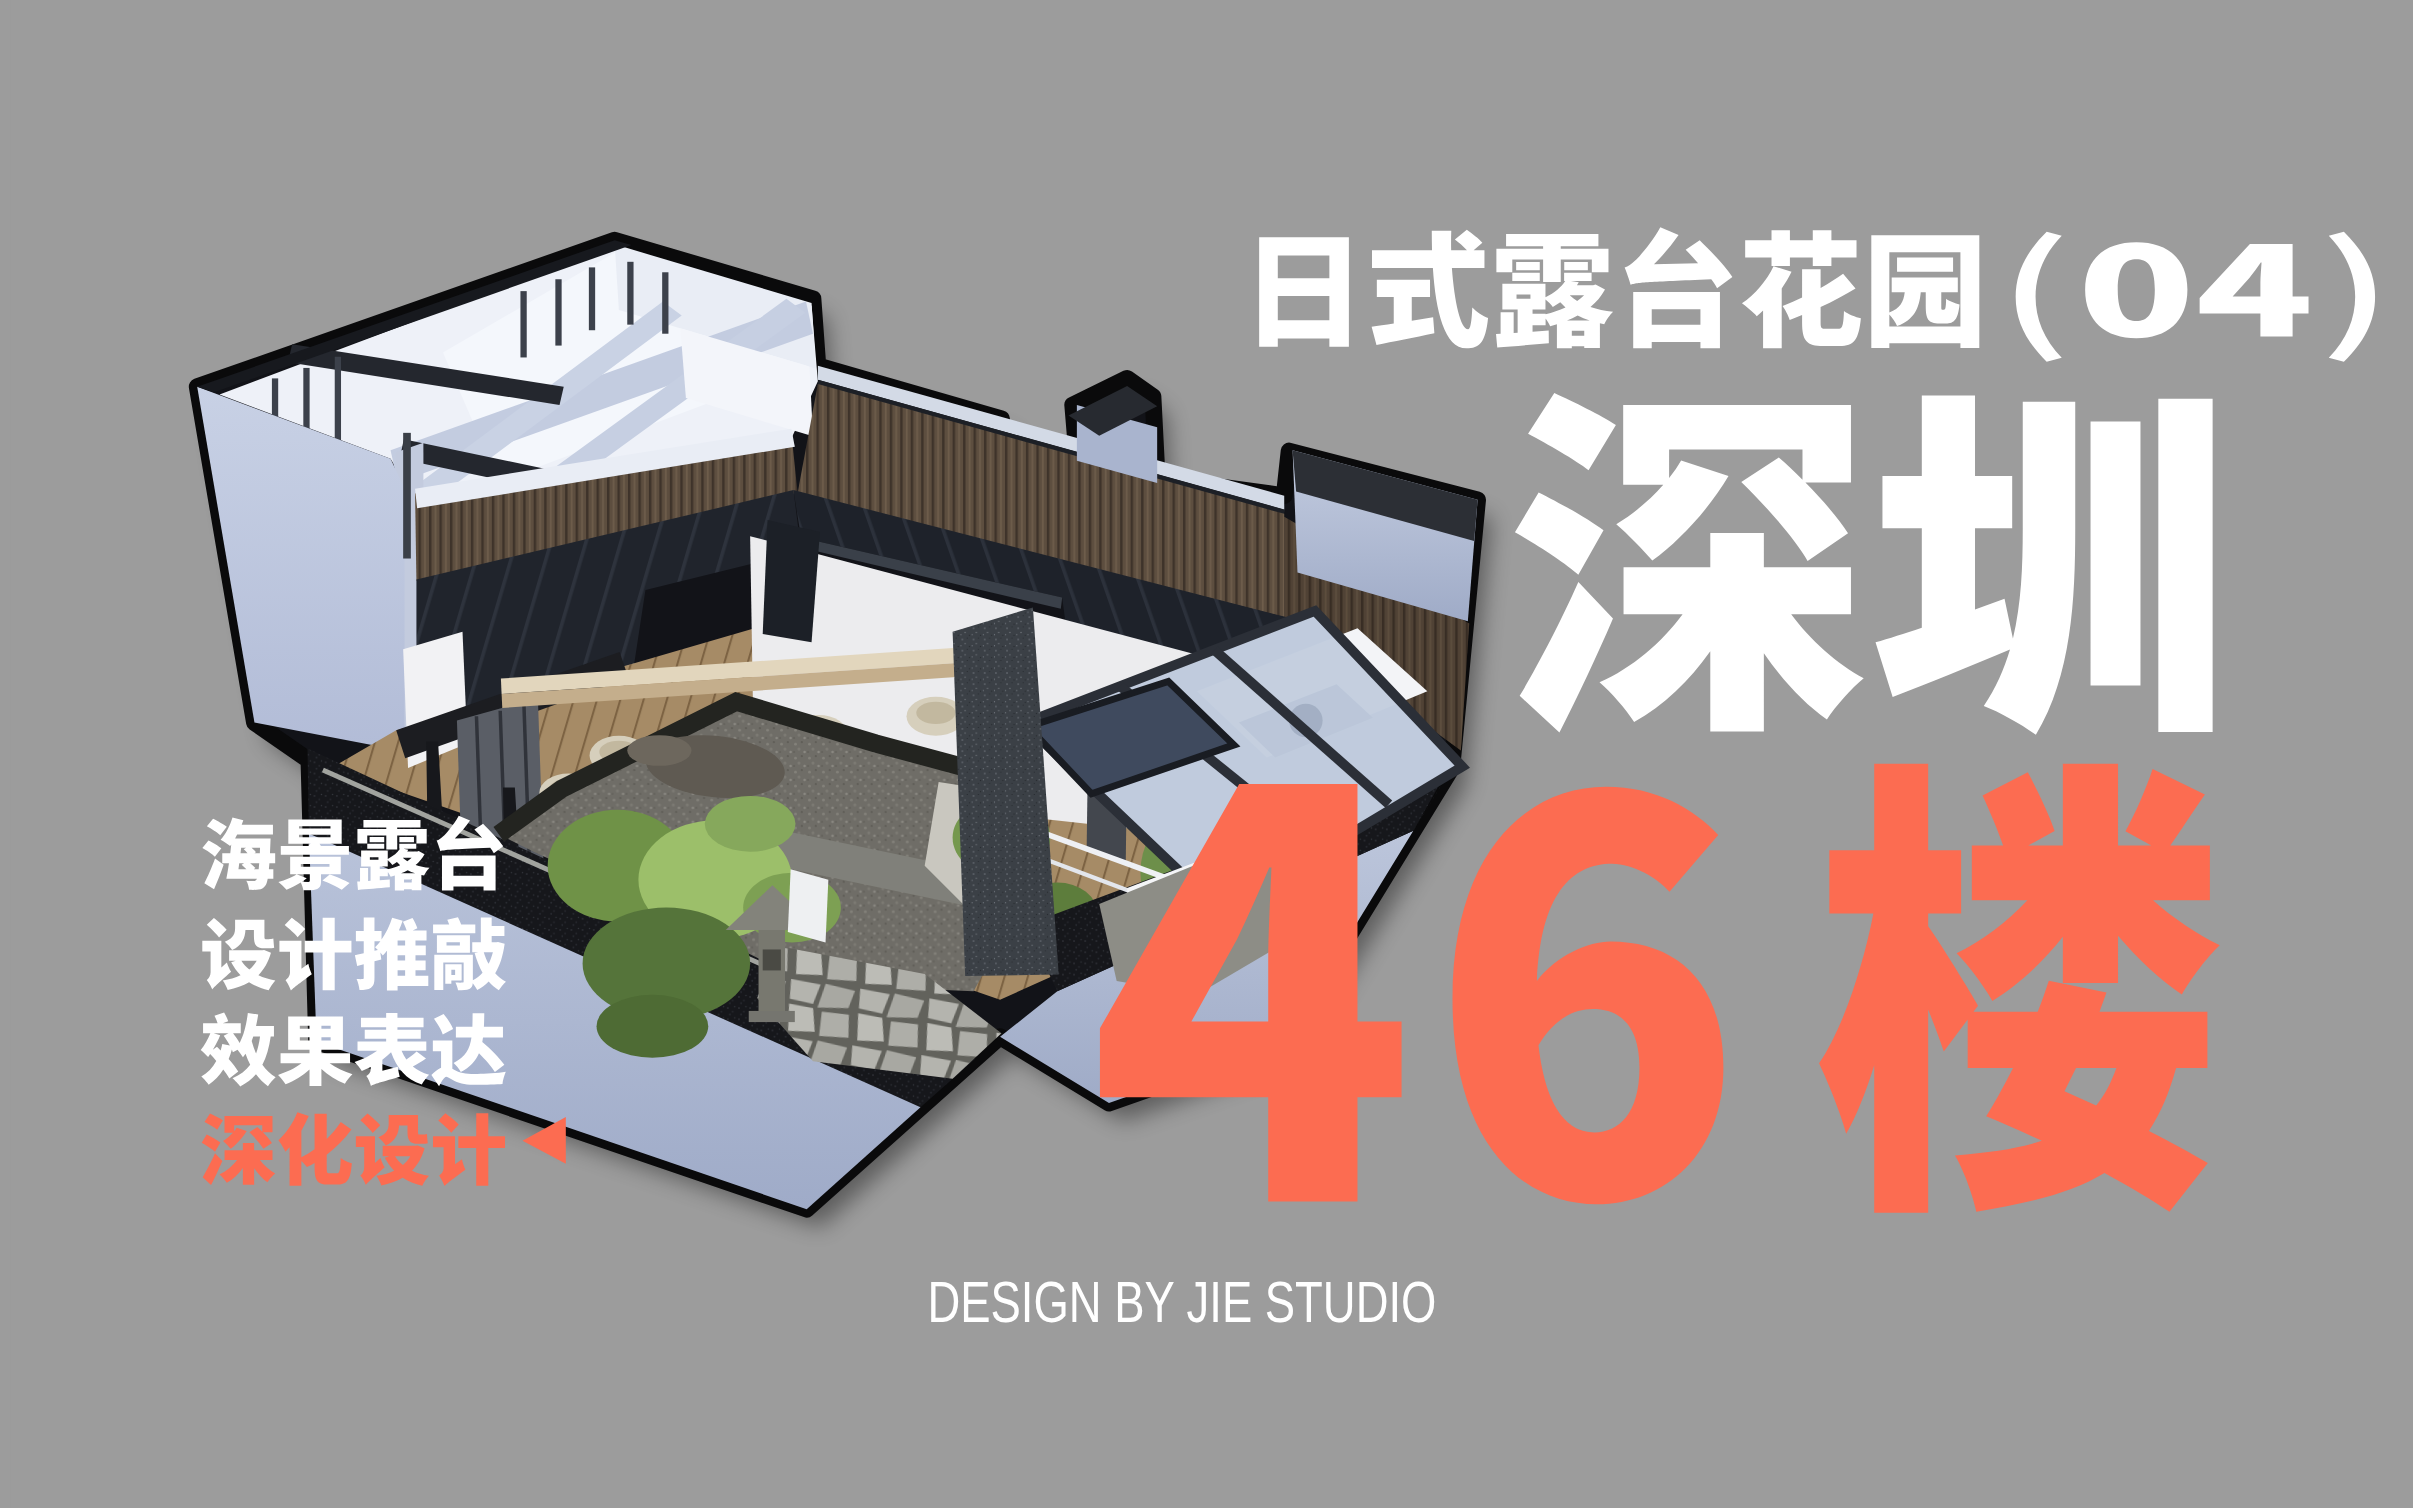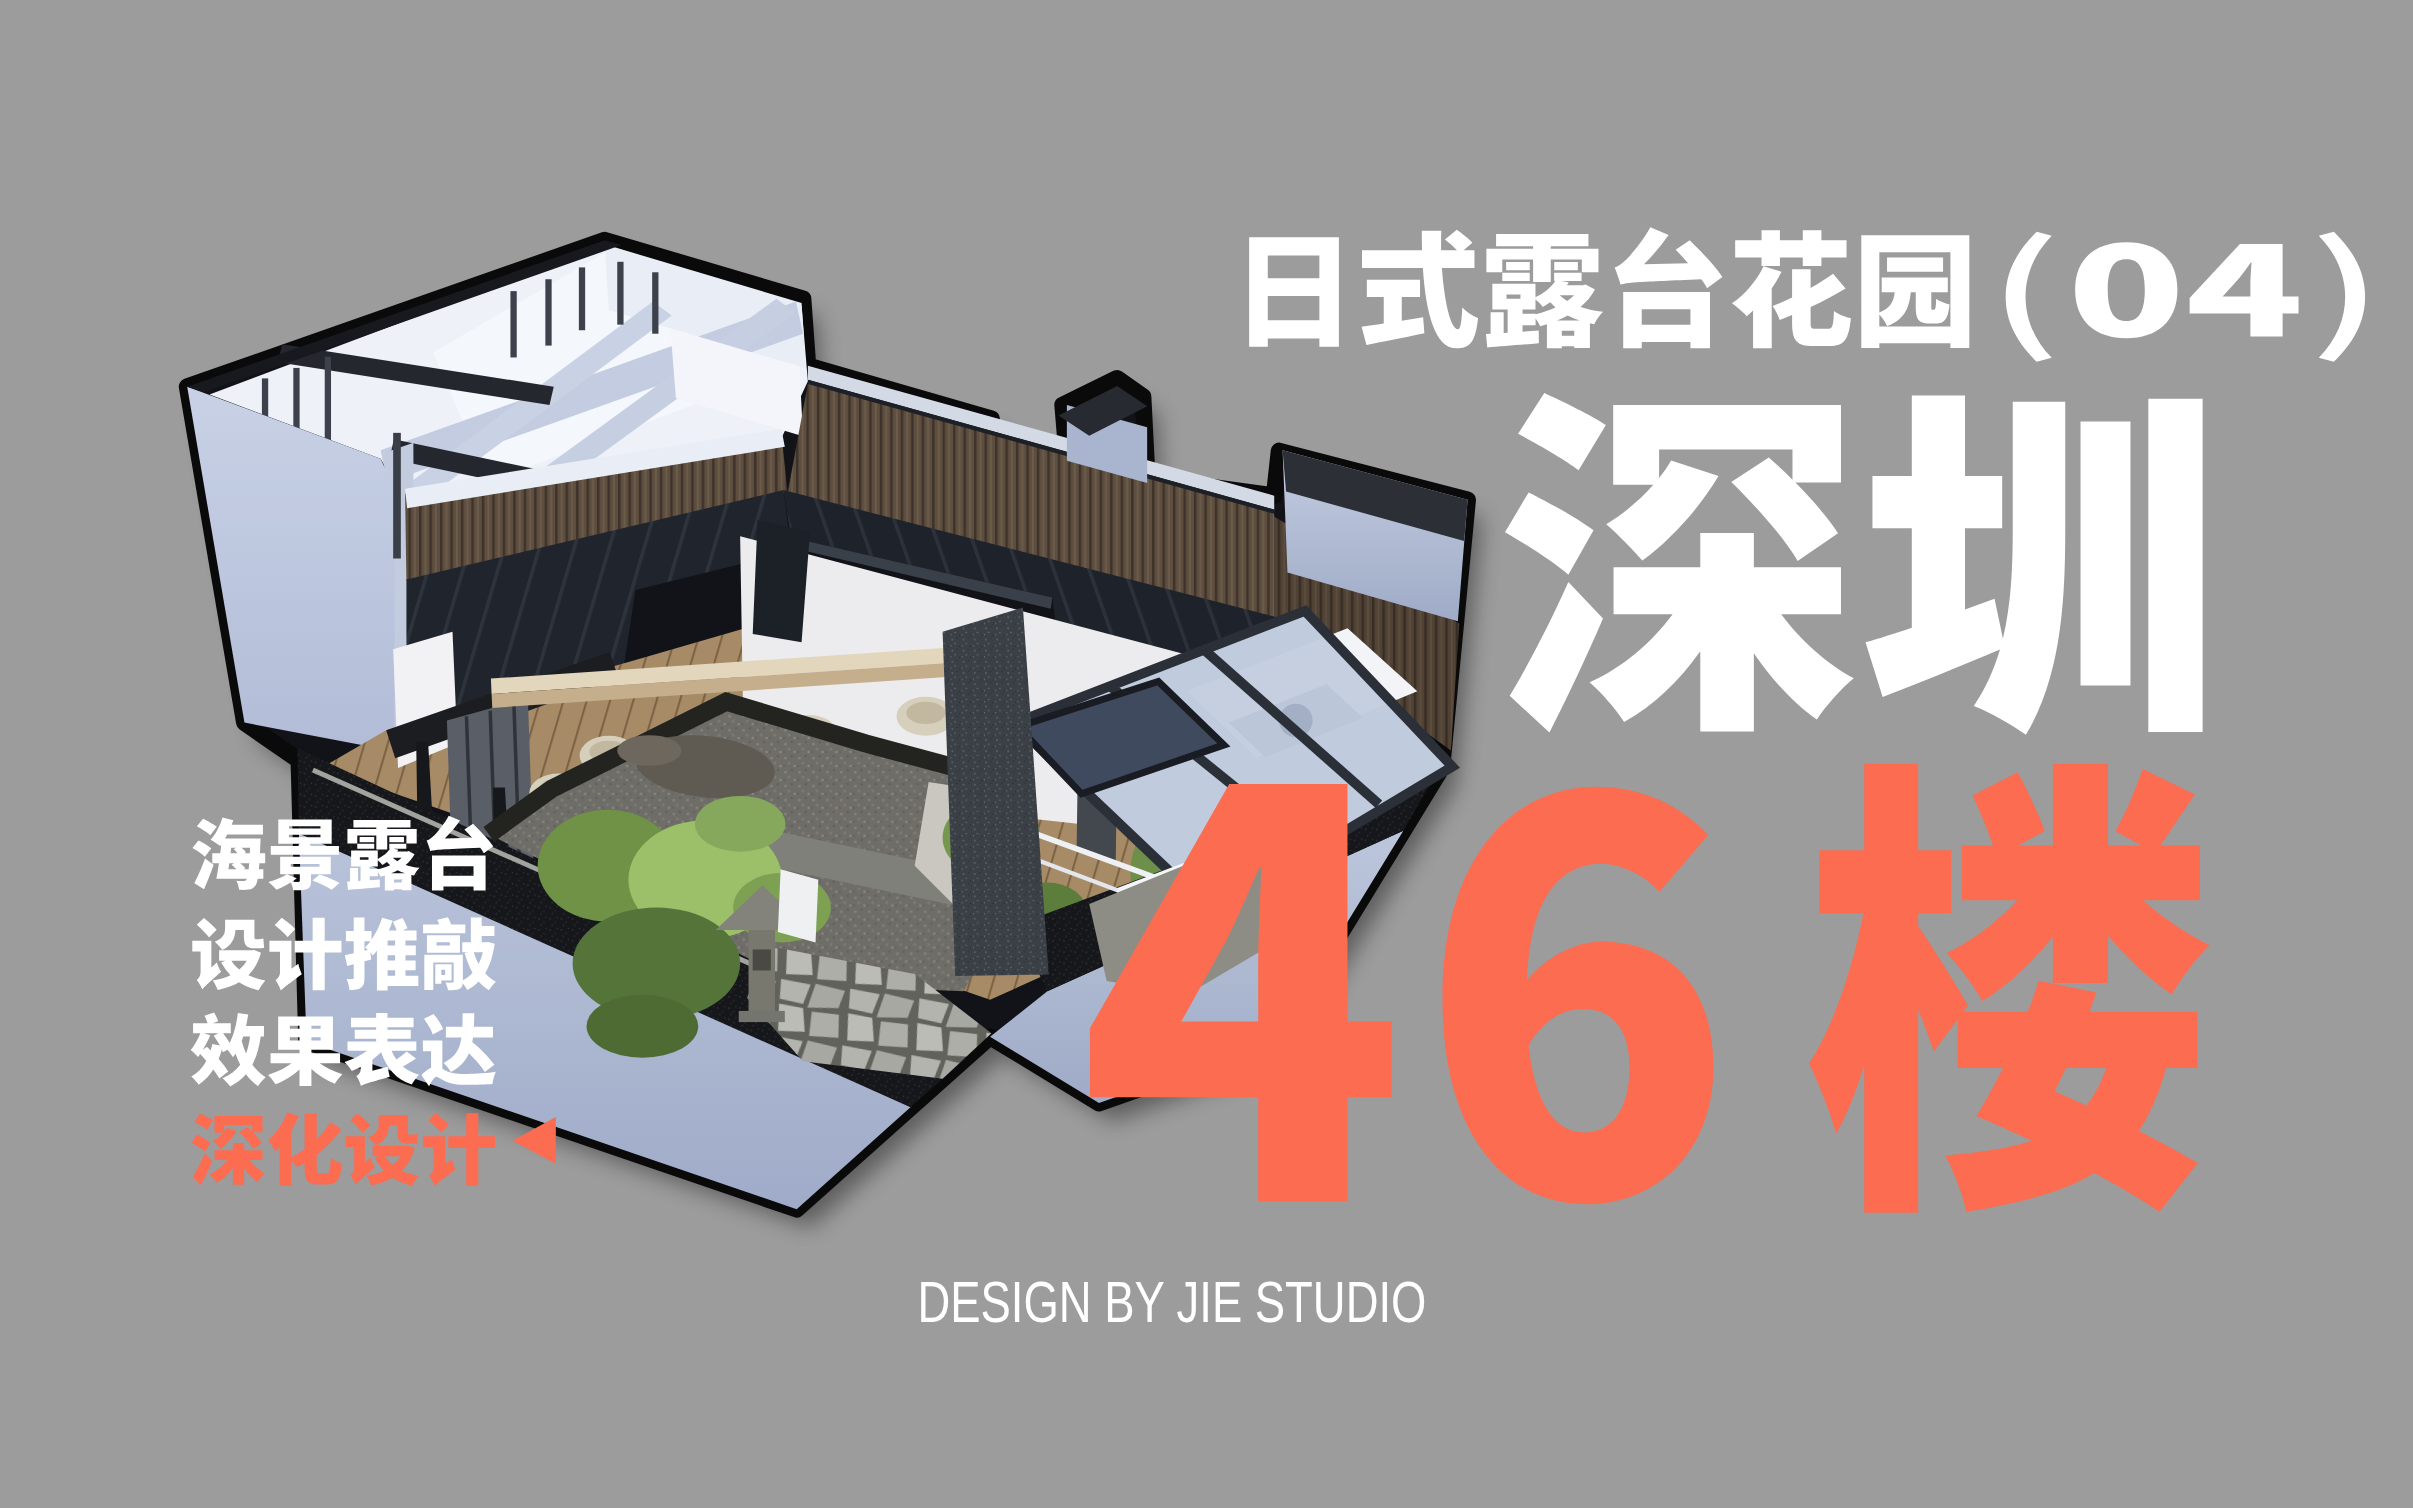--- a/index.html
+++ b/index.html
@@ -1,15 +1,15 @@
 <!DOCTYPE html>
 <html style="font-size:11.2px"><head><meta charset="utf-8"><title>poster</title>
 <style>
 html,body{margin:0;padding:0;width:2413px;height:1508px;overflow:hidden;background:#9c9c9c;}
-#page{position:relative;width:2274px;height:1508px;}
+#page{position:relative;width:2274px;height:1508px;margin-left:10px;}
 svg{position:absolute;left:0;top:0;}
 </style></head>
 <body>
 <div id="page">
 <svg width="2413" height="1508" viewBox="0 0 3456 2160">
       <defs>
 <linearGradient id="wallL" x1="0" y1="0" x2="0" y2="1">
  <stop offset="0" stop-color="#c8d1e5"></stop>
           <stop offset="1" stop-color="#b2bcd7"></stop>
 </linearGradient>

